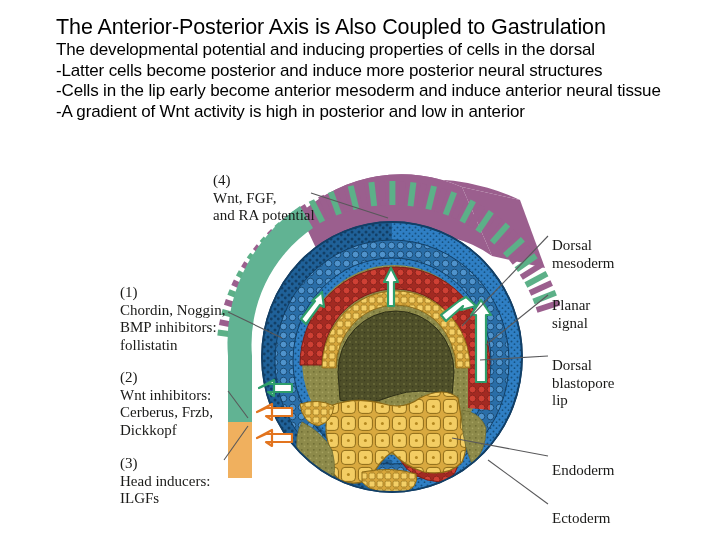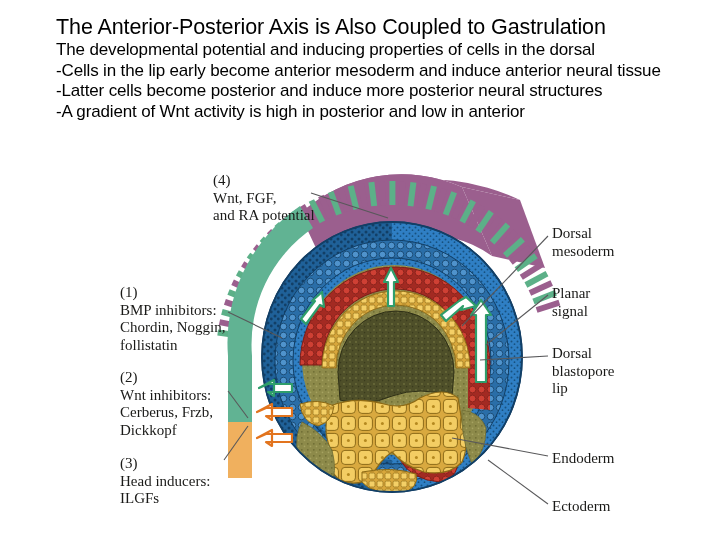--- a/index.html
+++ b/index.html
@@ -33,38 +33,38 @@
     font-size:15px;line-height:17.5px;color:#1a1a18;white-space:nowrap;
   }
   .lbl span{display:block;}
 
   .lbl-1{left:120px;top:124px;}
   .lbl-2{left:120px;top:209px;}
   .lbl-3{left:120px;top:295px;}
   .lbl-4{left:213px;top:12px;}
 
   .lbl-r{position:absolute;font-family:"Liberation Serif", serif;
-         font-size:15px;line-height:17.5px;color:#1a1a18;white-space:nowrap;}
+         font-size:15px;line-height:17.5px;color:#1a1a18;white-space:nowrap;margin-top:12px;}
   .lbl-r span{display:block;}
   .r-dm{left:552px;top:65px;}
   .r-ps{left:552px;top:125px;}
   .r-dbl{left:552px;top:185px;}
   .r-en{left:552px;top:290px;}
   .r-ec{left:552px;top:338px;}
 </style>
 </head>
 <body>
 
 <div class="slide">
 
   <div class="textblock">
     <div class="title">The Anterior-Posterior Axis is Also Coupled to Gastrulation</div>
     <div class="bodyline">The developmental potential and inducing properties of cells in the dorsal</div>
+    <div class="bodyline">-Latter cells become posterior and induce more posterior neural structures</div>
     <div class="bodyline">-Cells in the lip early become anterior mesoderm and induce anterior neural tissue</div>
-    <div class="bodyline">-Latter cells become posterior and induce more posterior neural structures</div>
     <div class="bodyline">-A gradient of Wnt activity is high in posterior and low in anterior</div>
   </div>
 
   <div class="figure">
 
     <svg class="fig-svg" width="720" height="380" viewBox="0 0 720 380">
       <defs>
 
         <pattern id="stippleBlue" width="6" height="6" patternUnits="userSpaceOnUse">
           <rect width="6" height="6" fill="#2f7fc4"></rect>
@@ -304,22 +304,22 @@
     </svg>
 
     <div class="lbl lbl-4">
       <span>(4)</span>
       <span>Wnt, FGF,</span>
       <span>and RA potential</span>
     </div>
 
     <div class="lbl lbl-1">
       <span>(1)</span>
+      <span>Chordin, Noggin,</span>
       <span>BMP inhibitors:</span>
-      <span>Chordin, Noggin,</span>
       <span>follistatin</span>
     </div>
 
     <div class="lbl lbl-2">
       <span>(2)</span>
       <span>Wnt inhibitors:</span>
       <span>Cerberus, Frzb,</span>
       <span>Dickkopf</span>
     </div>
 

